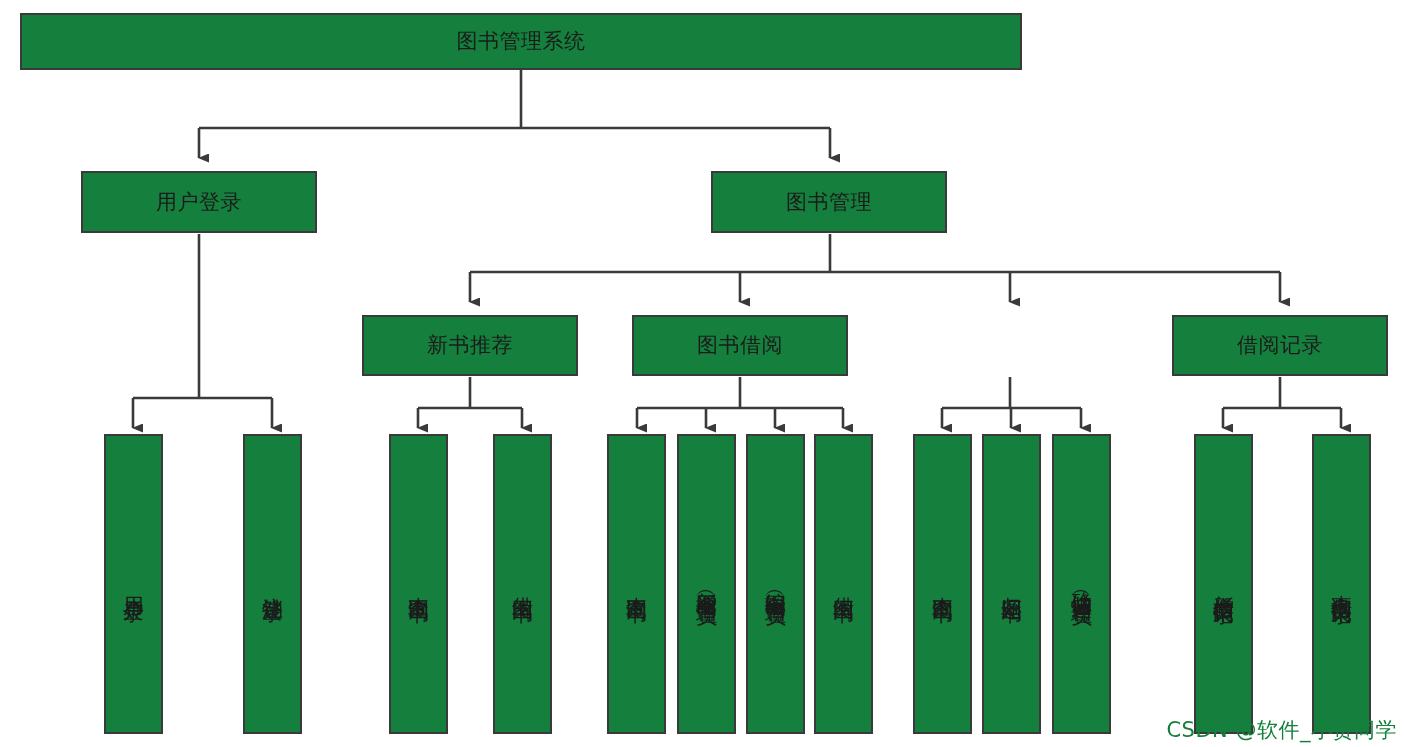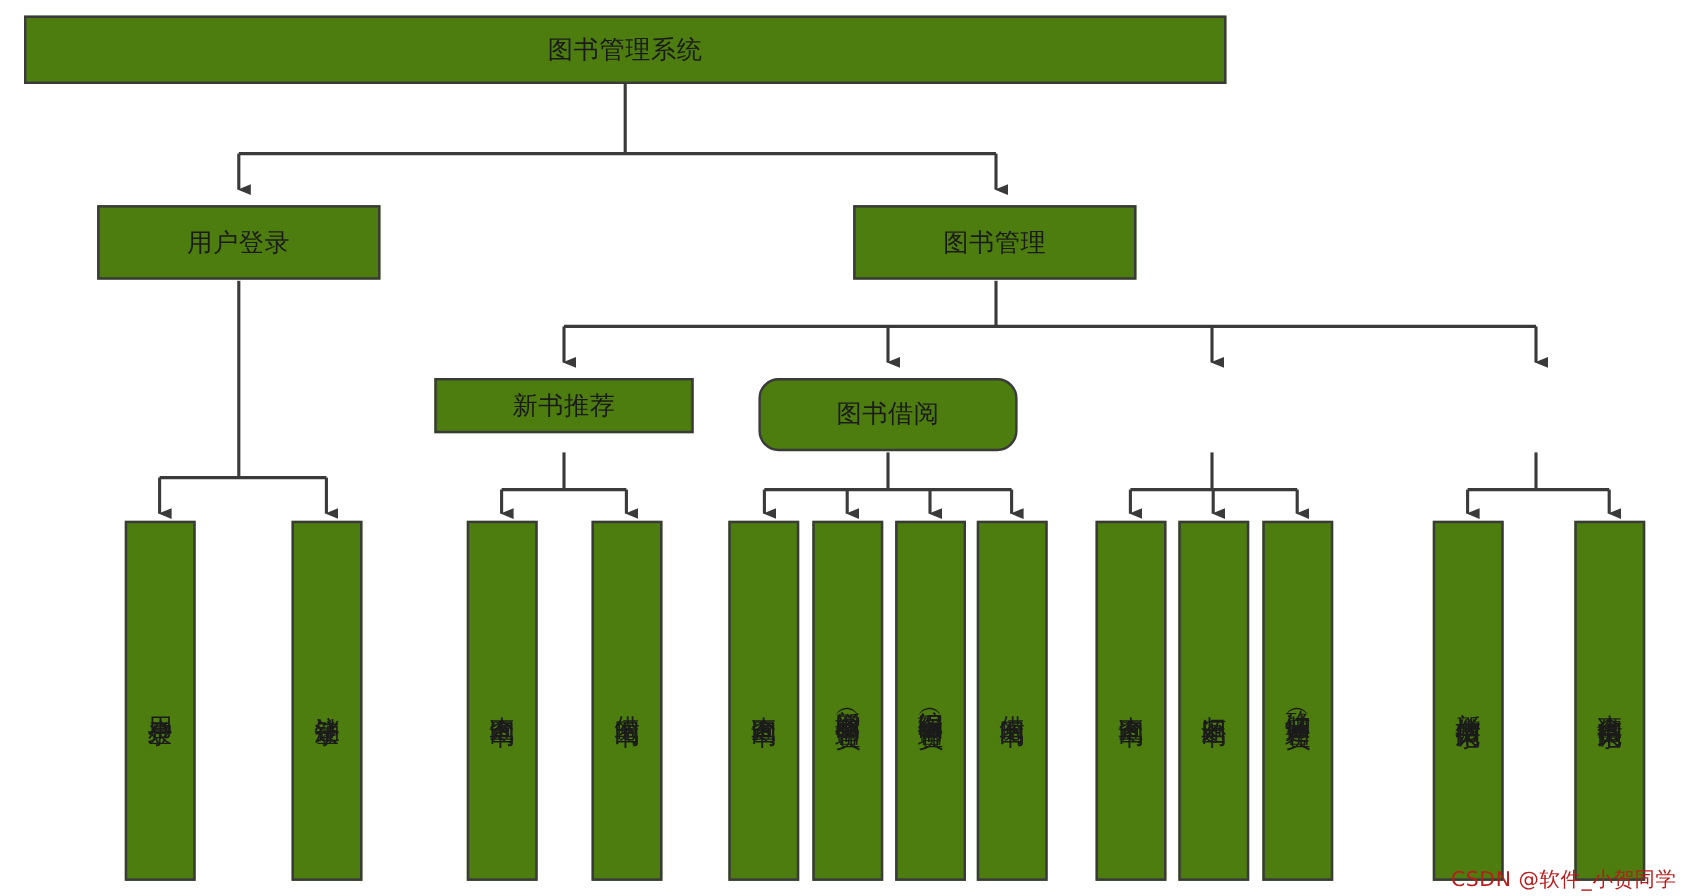--- a/index.html
+++ b/index.html
@@ -21,21 +21,21 @@
     position: absolute;
     left: 0;
     top: 0;
     width: 1405px;
     height: 747px;
     pointer-events: none;
   }
   .node {
     position: absolute;
     box-sizing: border-box;
-    background: #4d7c0f;
+    background: #15803d;
     border: 2px solid #3a3a3a;
     display: flex;
     align-items: center;
     justify-content: center;
     color: #1b1b1b;
     z-index: 2;
   }
   .node .label {
     display: block;
     text-align: center;
@@ -57,22 +57,22 @@
     text-orientation: upright;
     font-size: 21px;
     line-height: 1.05;
     letter-spacing: 2px;
     white-space: nowrap;
   }
   .watermark {
     position: absolute;
     right: 8px;
     bottom: 3px;
-    font-size: 17px;
-    color: #b91c1c;
+    font-size: 21px;
+    color: #15803d;
     z-index: 3;
     white-space: nowrap;
     letter-spacing: 0.5px;
   }
 </style>
 </head>
 <body>
 
 <div id="canvas">
 
@@ -130,25 +130,28 @@
     <span class="label">图书管理系统</span>
   </div>
 
   <div class="node horiz" style="left:81px; top:171px; width:236px; height:62px;">
     <span class="label">用户登录</span>
   </div>
   <div class="node horiz" style="left:711px; top:171px; width:236px; height:62px;align-items:center;">
     <span class="label">图书管理</span>
   </div>
 
-  <div class="node horiz" style="left:362px; top:315px; width:216px; height:46px;">
+  <div class="node horiz" style="left:362px; top:315px; width:216px; height:61px;">
     <span class="label">新书推荐</span>
   </div>
-  <div class="node horiz" style="left:632px; top:315px; width:216px; height:61px;border-radius:17px;">
+  <div class="node horiz" style="left:632px; top:315px; width:216px; height:61px;">
     <span class="label">图书借阅</span>
+  </div>
+  <div class="node horiz" style="left:1172px; top:315px; width:216px; height:61px;">
+    <span class="label">借阅记录</span>
   </div>
 
   <div class="node vert" style="left:104px; top:434px; width:59px; height:300px;">
     <span class="label">用户登录</span>
   </div>
   <div class="node vert" style="left:243px; top:434px; width:59px; height:300px;">
     <span class="label">注销登录</span>
   </div>
 
   <div class="node vert" style="left:389px; top:434px; width:59px; height:300px;">

